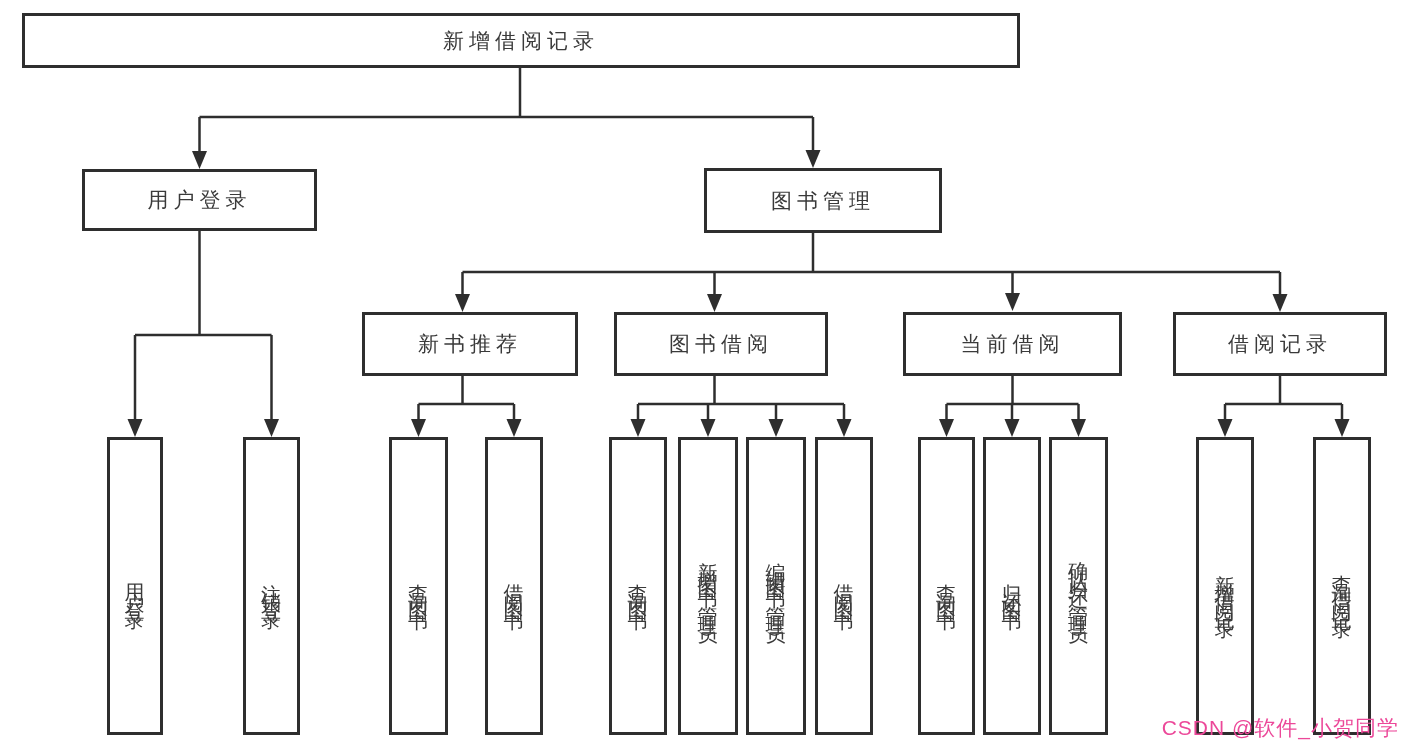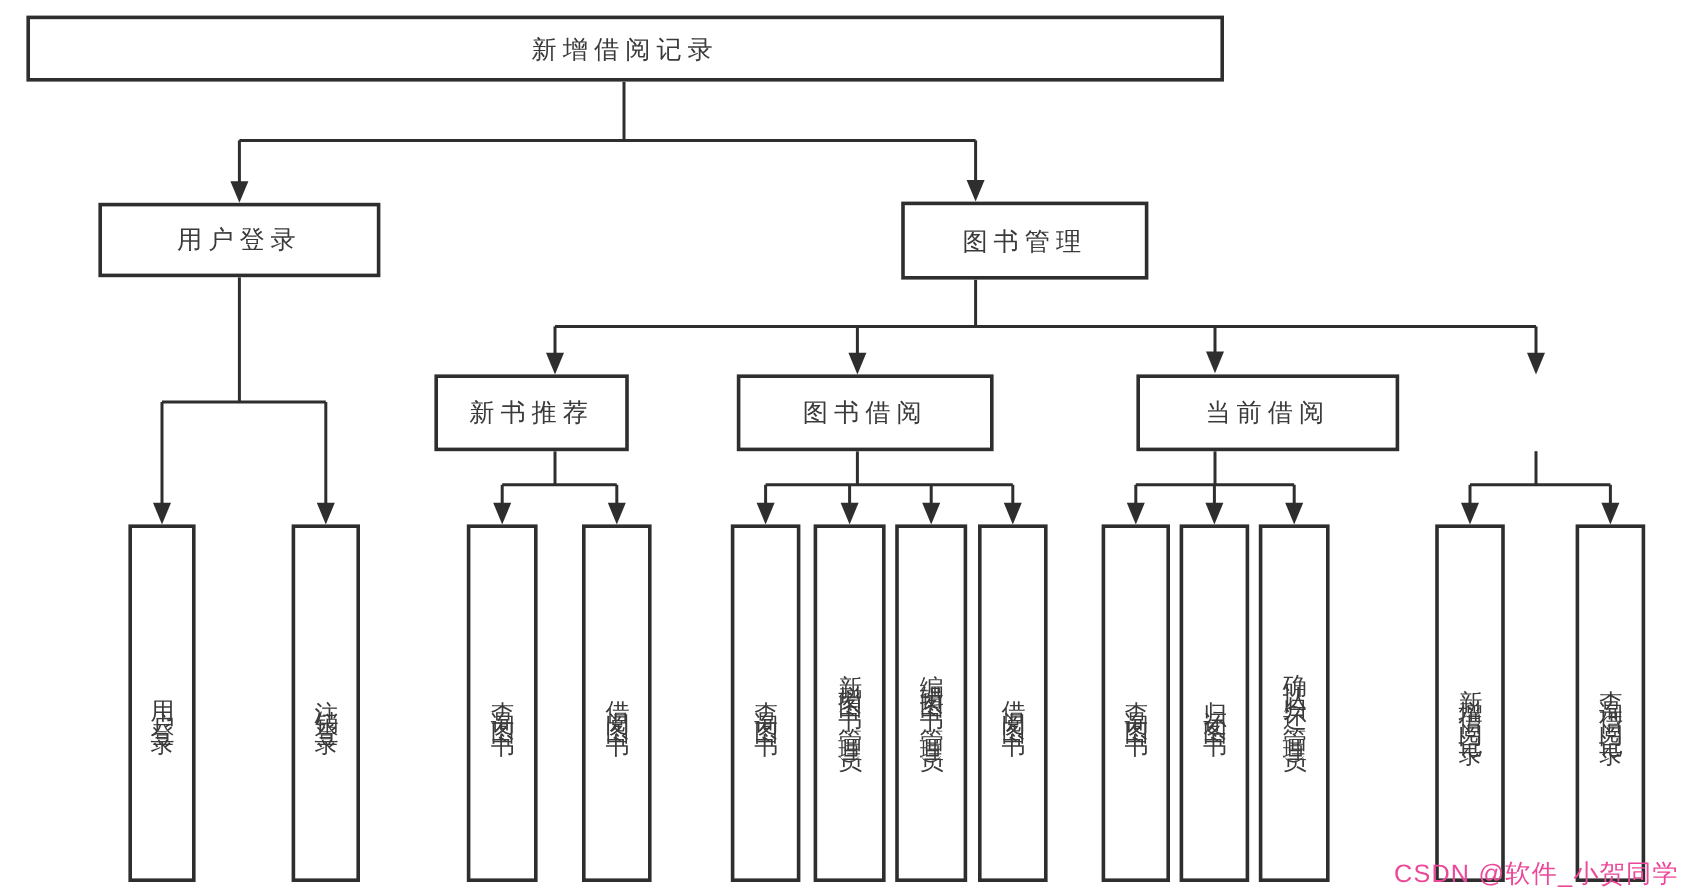--- a/index.html
+++ b/index.html
@@ -101,25 +101,26 @@
       <polygon points="1071,419 1086,419 1078.5,437" fill="#2e2e2e"></polygon>
       <line x1="1225" y1="404" x2="1225" y2="422" stroke="#2e2e2e" stroke-width="2.5"></line>
       <polygon points="1217.5,419 1232.5,419 1225,437" fill="#2e2e2e"></polygon>
       <line x1="1342" y1="404" x2="1342" y2="422" stroke="#2e2e2e" stroke-width="2.5"></line>
       <polygon points="1334.5,419 1349.5,419 1342,437" fill="#2e2e2e"></polygon>
     </svg>
 
   <div class="box h" style="left:22px;top:13px;width:998px;height:55px;">新增借阅记录</div>
 
   <div class="box h" style="left:82px;top:169px;width:235px;height:62px;">用户登录</div>
-  <div class="box h" style="left:704px;top:168px;width:206px;height:65px;margin-left:47px;">图书管理</div>
+  <div class="box h" style="left:704px;top:168px;width:238px;height:65px;">图书管理</div>
 
-  <div class="box h" style="left:362px;top:312px;width:162px;height:64px;">新书推荐</div>
+  <div class="box h" style="left:362px;top:312px;width:216px;height:64px;">新书推荐</div>
   <div class="box h" style="left:614px;top:312px;width:214px;height:64px;">图书借阅</div>
-  <div class="box h" style="left:903px;top:312px;width:219px;height:64px;margin-left:44px;">当前借阅</div>
+  <div class="box h" style="left:903px;top:312px;width:219px;height:64px;">当前借阅</div>
+  <div class="box h" style="left:1173px;top:312px;width:214px;height:64px;">借阅记录</div>
 
   <div class="box v" style="left:107px;top:437px;width:56px;height:298px;">用户登录</div>
   <div class="box v" style="left:243px;top:437px;width:57px;height:298px;">注销登录</div>
 
   <div class="box v" style="left:389px;top:437px;width:59px;height:298px;">查询图书</div>
   <div class="box v" style="left:485px;top:437px;width:58px;height:298px;">借阅图书</div>
 
   <div class="box v" style="left:609px;top:437px;width:58px;height:298px;">查询图书</div>
   <div class="box v" style="left:678px;top:437px;width:60px;height:298px;">新增图书（管理员）</div>
   <div class="box v" style="left:746px;top:437px;width:60px;height:298px;">编辑图书（管理员）</div>

